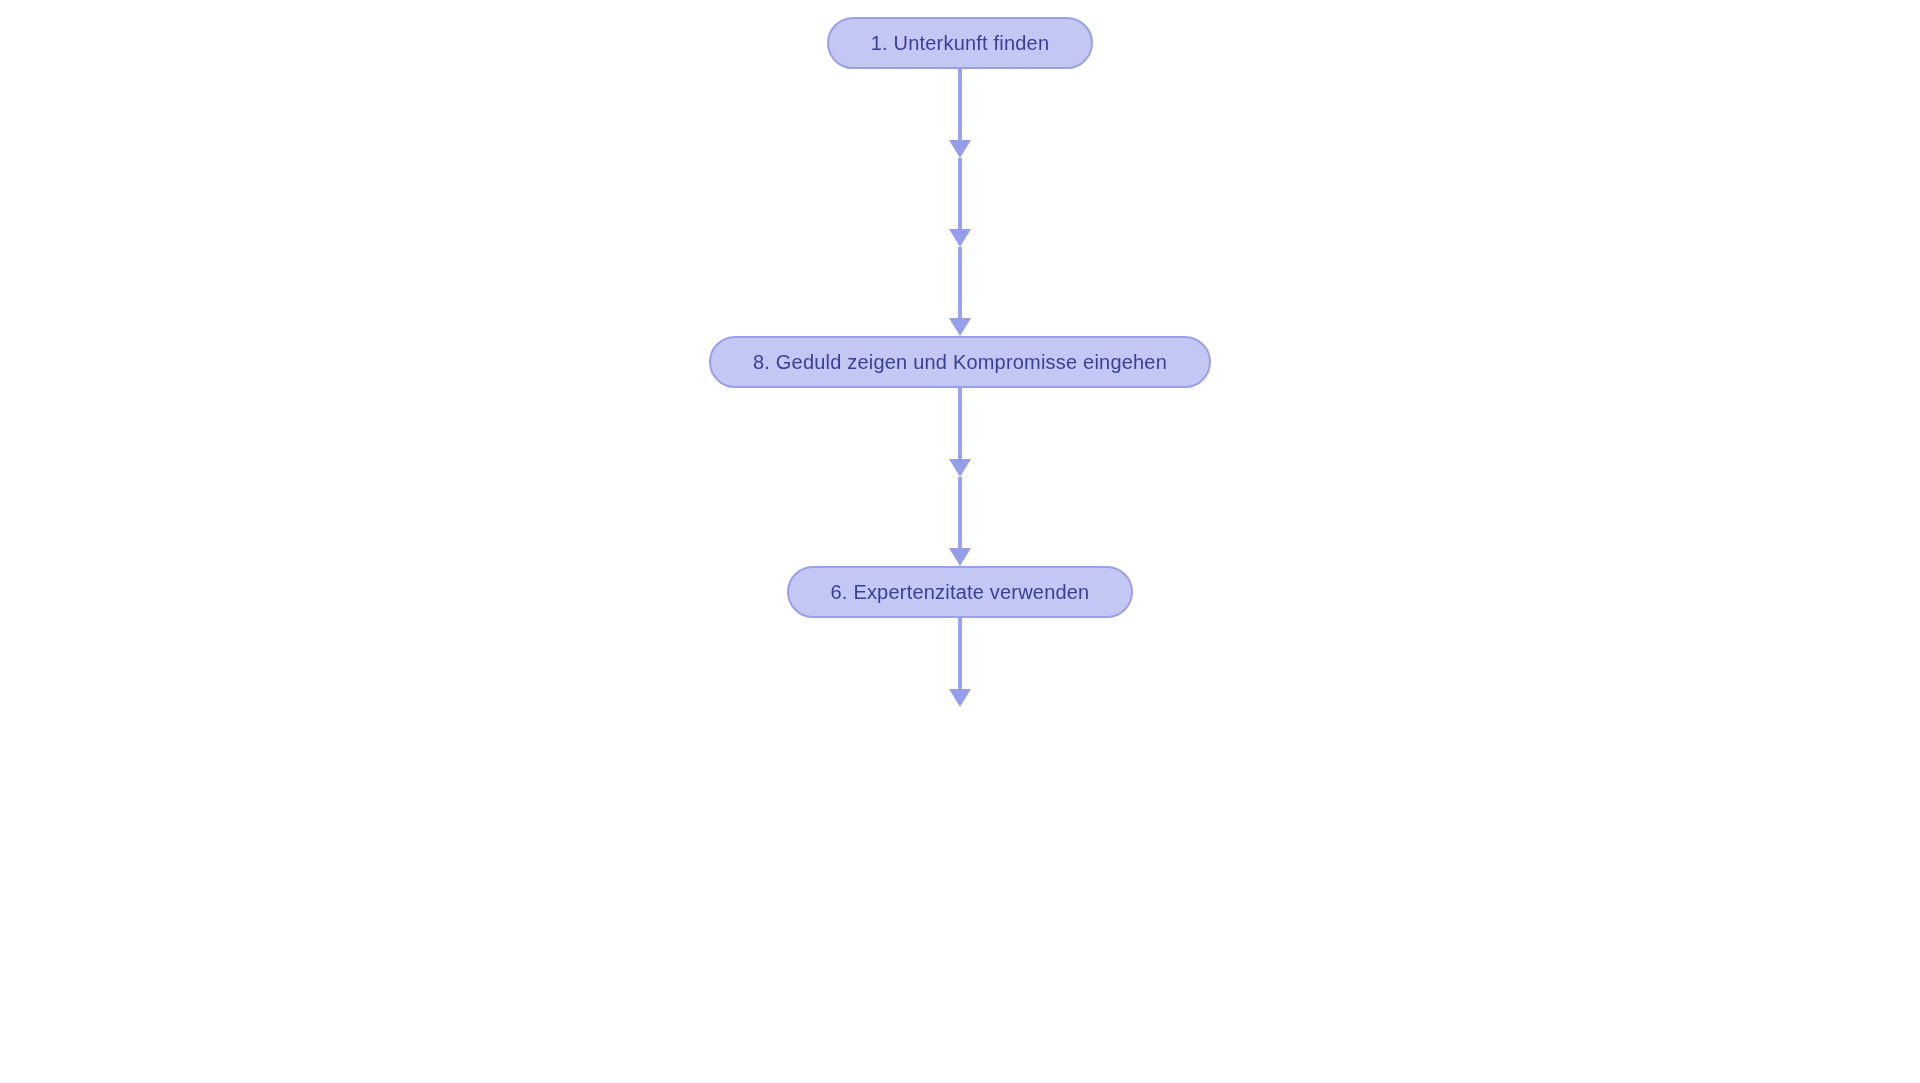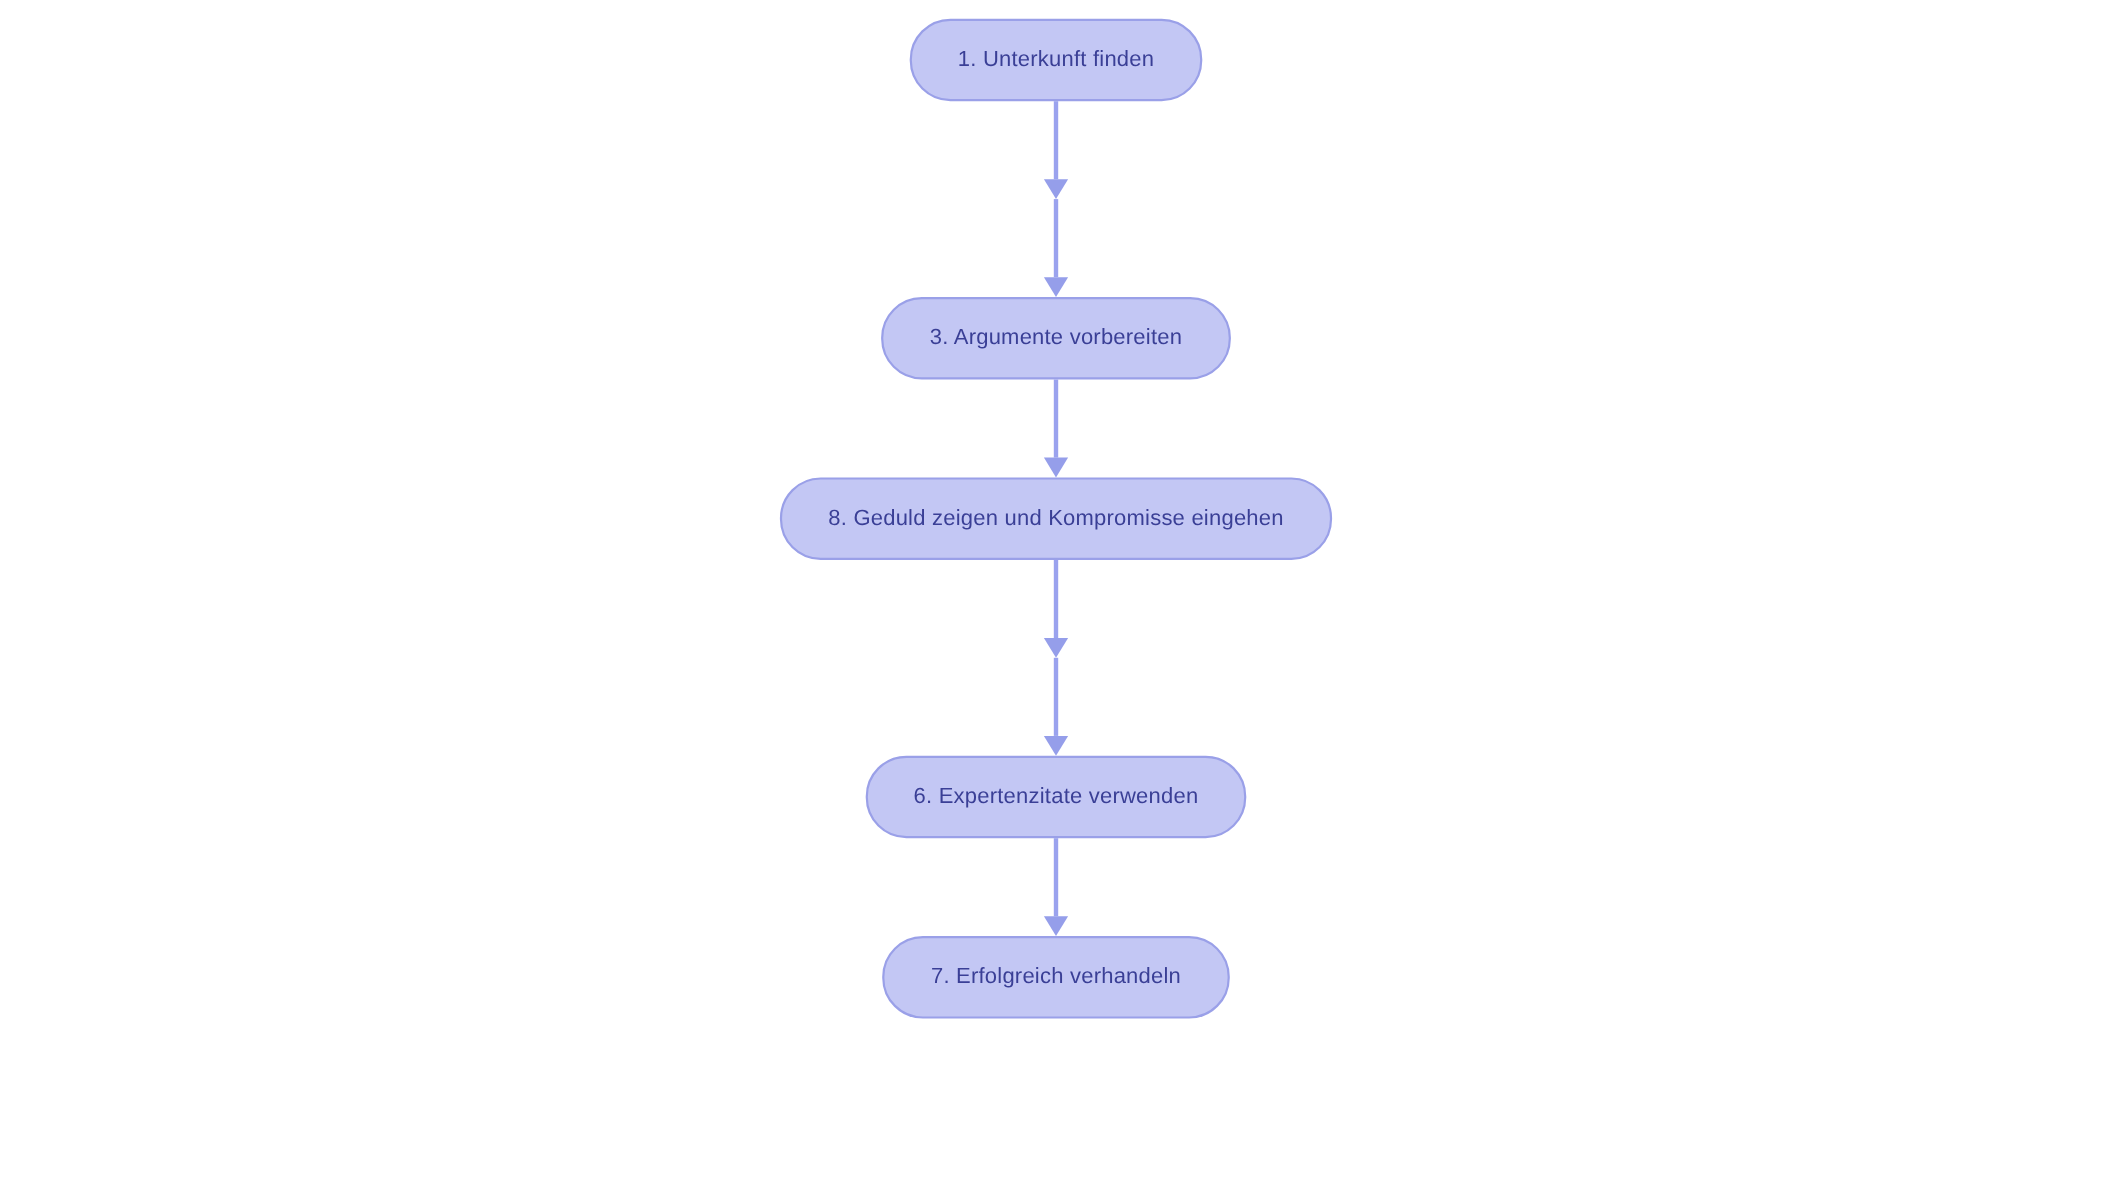--- a/index.html
+++ b/index.html
@@ -16,21 +16,21 @@
     width: 1920px;
     height: 1083px;
     background: #ffffff;
     display: flex;
     flex-direction: column;
     align-items: center;
     padding-top: 17px;
   }
 
   .flow-node {
-    height: 75px;
+    height: 52px;
     border-radius: 37px;
     background: #c3c7f4;
     border: 2px solid #9aa0e8;
     color: #3a3f96;
     font-size: 20px;
     letter-spacing: 0.2px;
     display: flex;
     align-items: center;
     justify-content: center;
     padding: 0 42px;
@@ -74,23 +74,20 @@
     <div class="shaft"></div>
     <div class="head"></div>
   </div>
 
 
   <div class="flow-arrow">
     <div class="shaft"></div>
     <div class="head"></div>
   </div>
 
-  <div class="flow-node">
-    <span>3. Argumente vorbereiten</span>
-  </div>
 
   <div class="flow-arrow">
     <div class="shaft"></div>
     <div class="head"></div>
   </div>
 
   <div class="flow-node">
     <span>8. Geduld zeigen und Kompromisse eingehen</span>
   </div>
 
@@ -107,17 +104,14 @@
 
   <div class="flow-node">
     <span>6. Expertenzitate verwenden</span>
   </div>
 
   <div class="flow-arrow">
     <div class="shaft"></div>
     <div class="head"></div>
   </div>
 
-  <div class="flow-node">
-    <span>7. Erfolgreich verhandeln</span>
-  </div>
 
 </div>
 
 </body></html>

